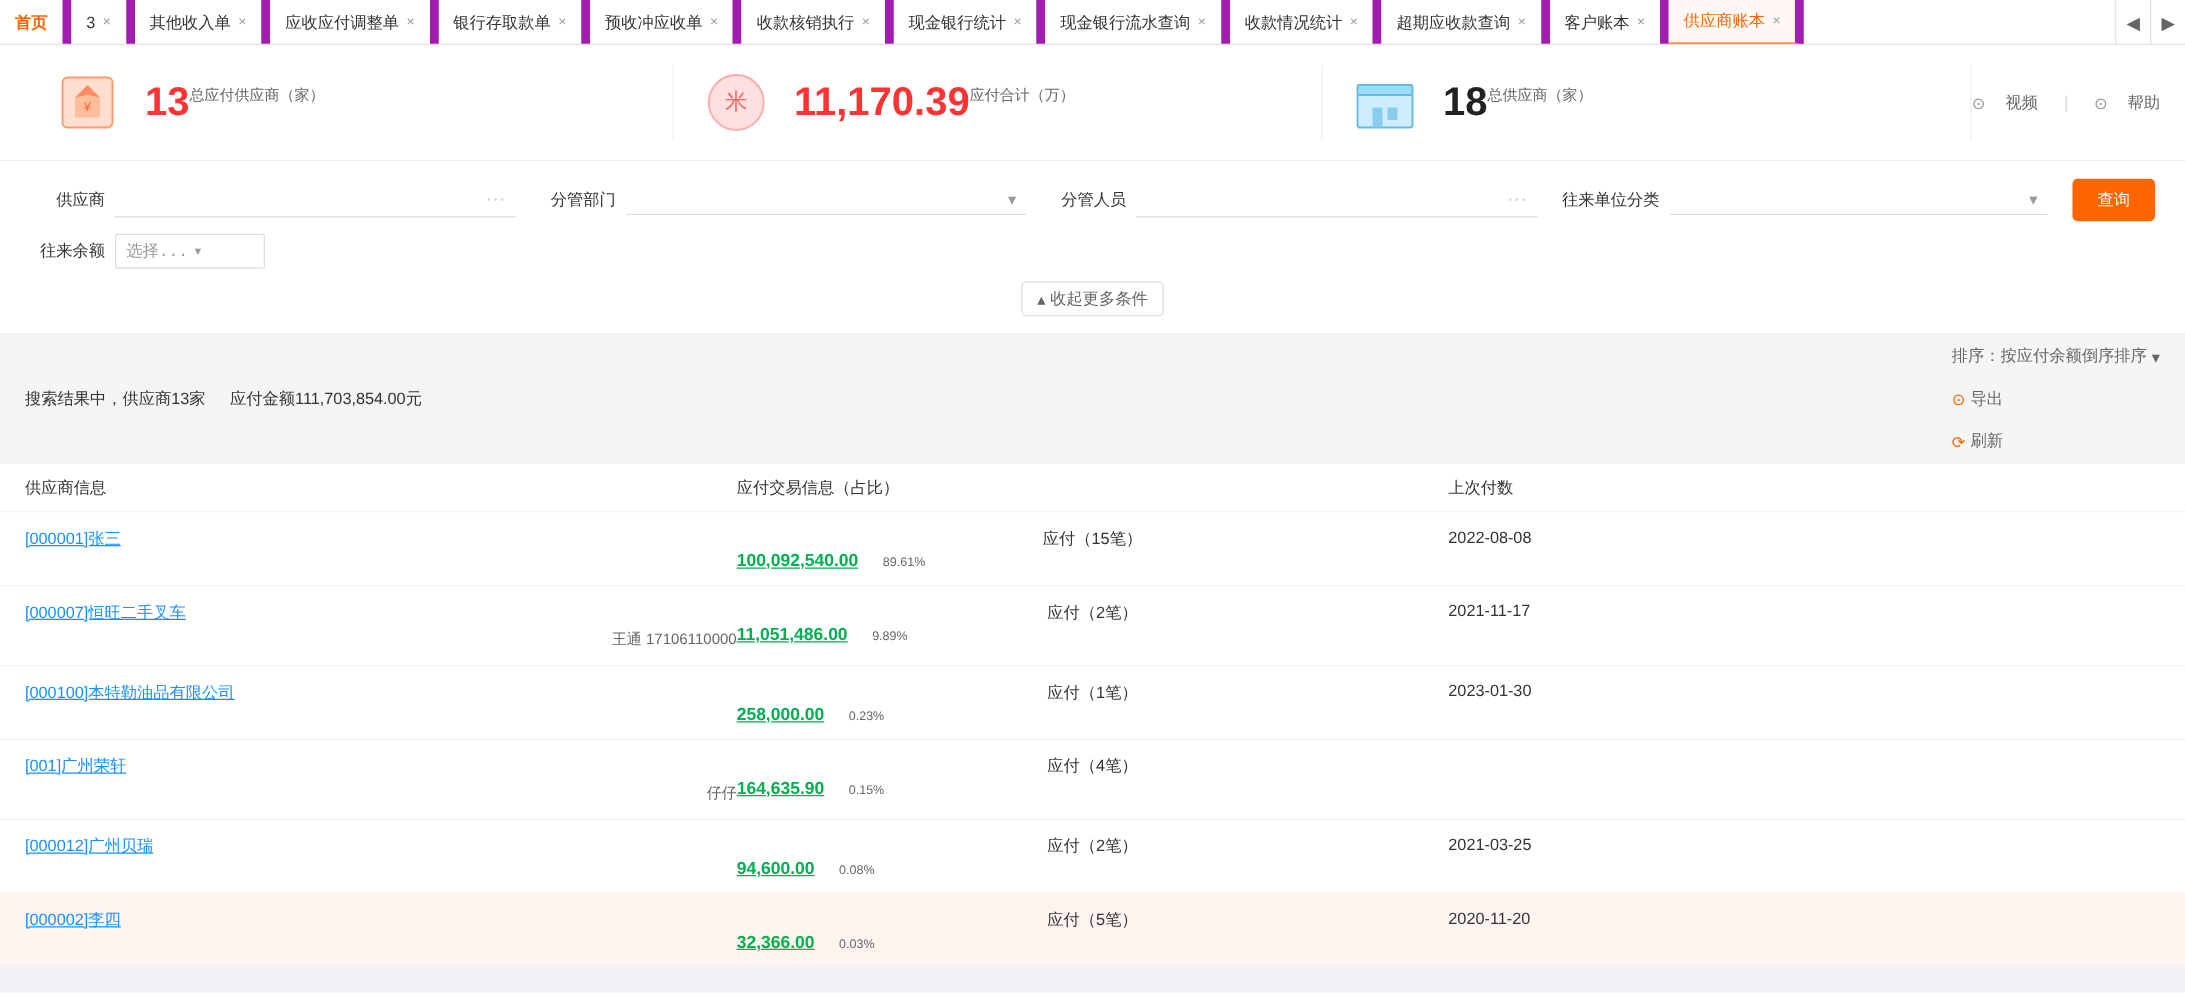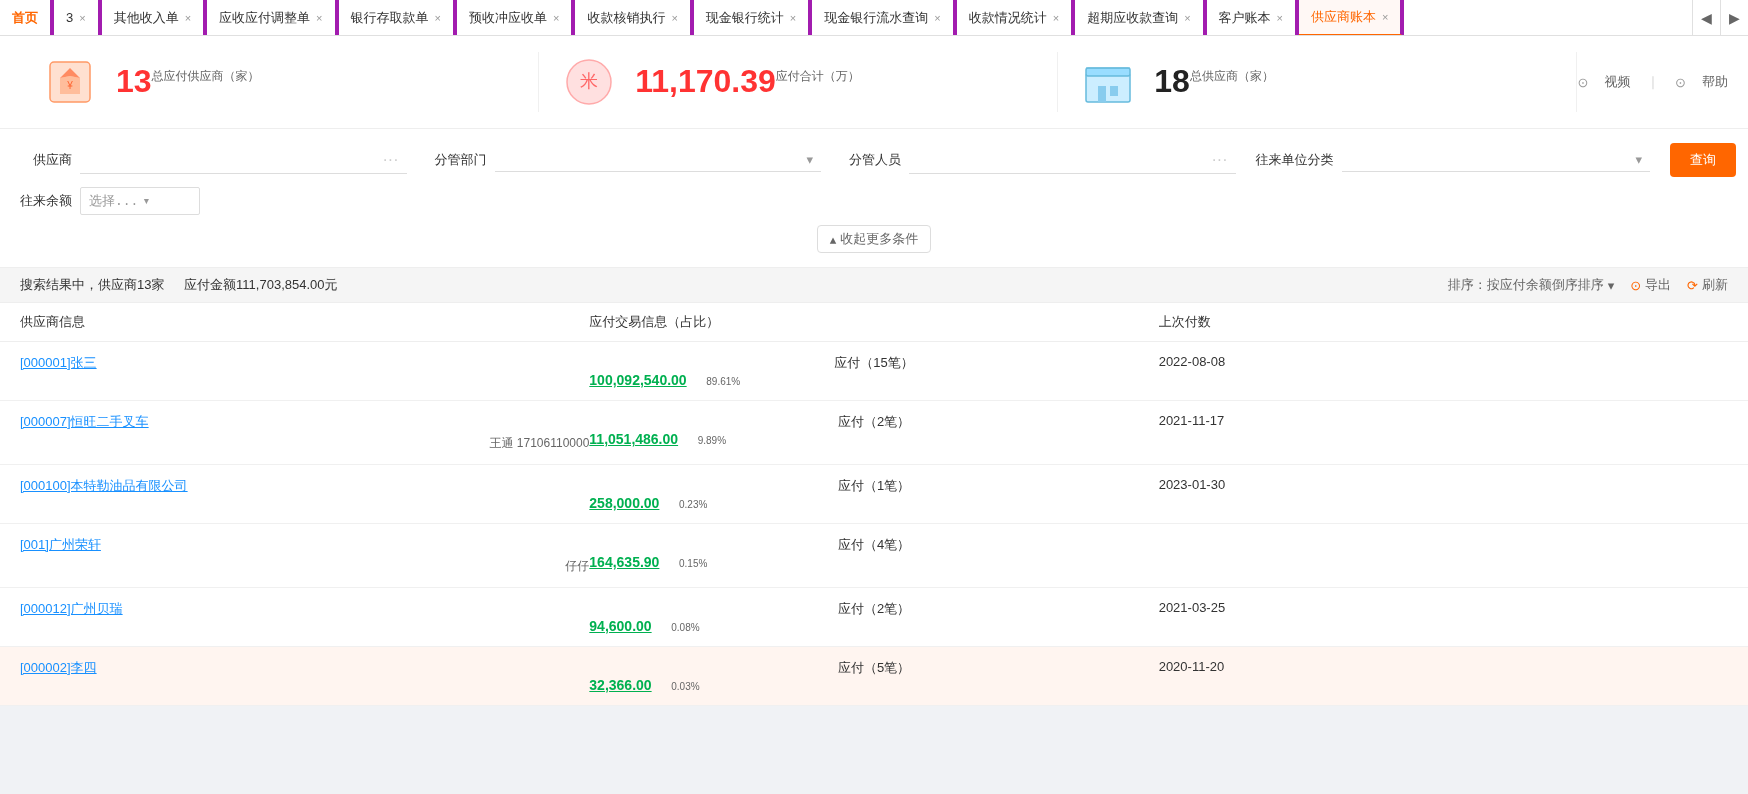--- a/index.html
+++ b/index.html
@@ -5,21 +5,21 @@
     * { margin: 0; padding: 0; box-sizing: border-box; }
     body { font-family: 'Microsoft YaHei', Arial, sans-serif; font-size: 13px; background: #f0f2f5; color: #333; width: 1748px; min-height: 794px; overflow-x: hidden; }
 
     
     .top-nav {
       display: flex; align-items: center; background: #fff; border-bottom: 1px solid #e0e0e0;
       height: 36px; padding: 0; overflow: hidden;
     }
     .nav-tab {
       display: flex; align-items: center; padding: 14px 12px; height: 36px; font-size: 13px;
-      border-right: 4px solid #a21caf; cursor: pointer; white-space: nowrap; color: #333;
+      border-right: 7px solid #a21caf; cursor: pointer; white-space: nowrap; color: #333;
       position: relative; flex-shrink: 0;
     }
     .nav-tab.active { color: #ff6600; border-bottom: 2px solid #ff6600; background: #fff8f5; }
     .nav-tab .close-btn { margin-left: 6px; color: #999; font-size: 11px; cursor: pointer; }
     .nav-tab.home-tab { color: #ff6600; font-weight: bold; }
     .nav-arrows { display: flex; align-items: center; margin-left: auto; }
     .nav-arrow { width: 28px; height: 36px; display: flex; align-items: center; justify-content: center; cursor: pointer; background: #fff; border-left: 1px solid #e0e0e0; color: #666; font-size: 14px; }
 
     
     .stats-header {
@@ -35,21 +35,21 @@
     .stat-icon svg { width: 56px; height: 56px; }
     .stat-info { display: flex; flex-direction: row; }
     .stat-number { font-size: 32px; font-weight: bold; color: #ff3333; line-height: 1.1; }
     .stat-label { font-size: 12px; color: #666; margin-top: 4px; }
     .header-right { margin-left: auto; display: flex; align-items: center; gap: 16px; font-size: 13px; color: #666; }
     .header-right span { cursor: pointer; }
     .header-right .divider { color: #ccc; }
 
     
     .filter-area {
-      background: #fff; padding: 14px 12px; border-bottom: 1px solid #eee;
+      background: #fff; padding: 14px 24px; border-bottom: 1px solid #eee;
     }
     .filter-row { display: flex; align-items: center; gap: 20px; margin-bottom: 10px; }
     .filter-row:last-child { margin-bottom: 0; }
     .filter-item { display: flex; align-items: center; gap: 8px; flex: 1; }
     .filter-label { font-size: 13px; color: #333; white-space: nowrap; min-width: 60px; text-align: right; }
     .filter-select {
       flex: 1; display: flex; align-items: center; justify-content: space-between;
       border-bottom: 1px solid #ddd; padding: 4px 8px; cursor: pointer; color: #999;
     }
     .filter-select-with-dots {
@@ -70,21 +70,21 @@
       color: #999; font-size: 13px; cursor: pointer; display: flex; align-items: center; gap: 4px; min-width: 120px;
     }
 
     
     .results-bar {
       background: #f5f5f5; padding: 8px 20px; display: flex; align-items: center;
       justify-content: space-between; border-bottom: 1px solid #eee; font-size: 13px;
     }
     .results-info { color: #333; }
     .results-info span { margin-right: 16px; }
-    .results-actions { display: flex; align-items: flex-end; gap: 16px; color: #666; }
+    .results-actions { display: flex; align-items: flex-start; gap: 16px; color: #666; flex-direction: column; }
     .sort-dropdown { display: flex; align-items: center; gap: 4px; cursor: pointer; }
     .action-btn { display: flex; align-items: center; gap: 4px; cursor: pointer; }
 
     
     .table-container { background: #fff; }
     .table-header {
       display: grid; grid-template-columns: 1fr 1fr 1fr;
       padding: 10px 20px; border-bottom: 1px solid #eee; background: #fff;
       font-size: 13px; color: #333; font-weight: normal;
     }

